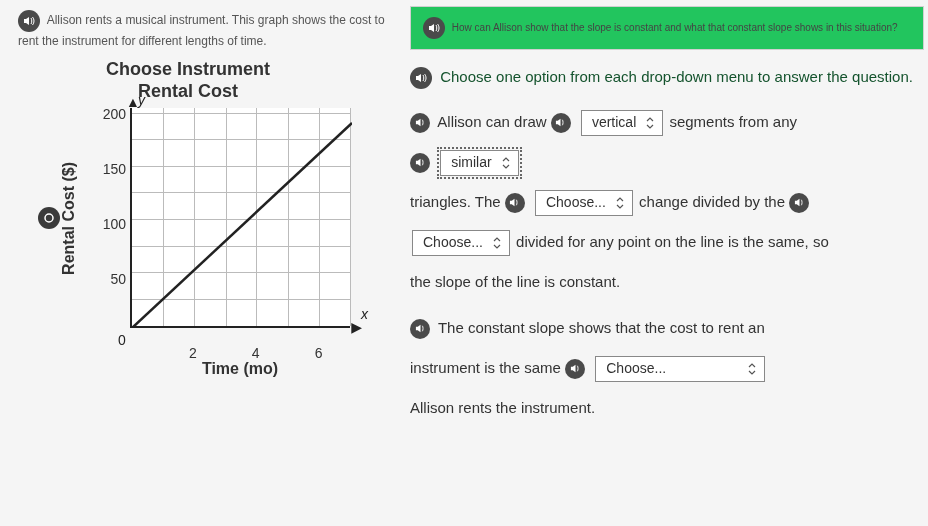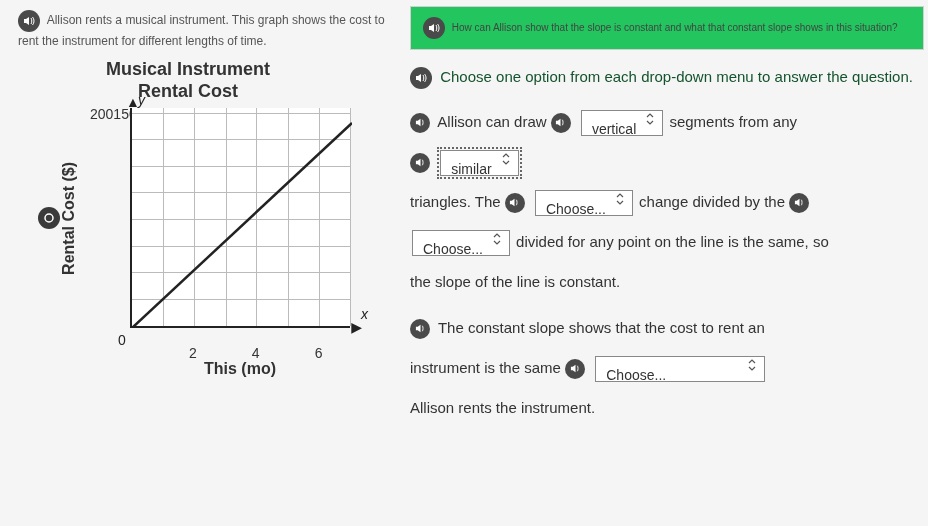--- a/index.html
+++ b/index.html
@@ -70,21 +70,21 @@
   }
   .y-label {
     writing-mode: vertical-rl;
     transform: rotate(180deg);
     font-weight: bold;
     font-size: 16px;
     color:#333;
     text-align:center;
   }
   .y-ticks {
-    display:flex;flex-direction:row;justify-content:space-between;
+    display:flex;flex-direction:column;justify-content:space-between;
     height:100%;font-size:14px;color:#333;text-align:right;padding-right:4px;
     font-weight:500;
   }
   .y-ticks span { transform: translateY(-2px); }
   .plot {
     position: relative;
     width: 220px; height: 220px;
     background: #fff;
     border-left: 2px solid #222;
     border-bottom: 2px solid #222;
@@ -116,21 +116,21 @@
     margin-bottom:14px;
   }
   .instr {
     font-size:15px;color:#14532d;line-height:1.7;margin-bottom:14px;
   }
   .fill {
     font-size:15px;color:#333;line-height:2.4;
   }
   .fill p { margin-bottom: 4px; }
   .dd {
-    display:inline-flex;align-items:flex-start;
+    display:inline-flex;align-items:center;
     border:1px solid #888;background:#fff;
     padding:2px 6px 2px 10px;font-size:14px;color:#333;
     vertical-align:middle;margin:0 2px;
     height:26px;
   }
   .dd.focus {
     outline:2px dotted #666; outline-offset:1px;
   }
   .dd.wide { min-width:170px; justify-content:space-between;}
   .dd .chev { margin-left:10px; }
@@ -149,21 +149,21 @@
         <svg width="12" height="12" viewBox="0 0 12 12">
             <path d="M1 4h2l3-2v8l-3-2H1z" fill="#fff"></path>
             <path d="M8 3c1 1 1 5 0 6M9.5 2c2 2 2 6 0 8" stroke="#fff" stroke-width="1" fill="none"></path>
           </svg>
       </span>
       <span>Allison rents a musical instrument. This graph shows the cost to rent the instrument for different lengths of time.</span>
     </div>
 
     <div class="chart-wrap">
       <div class="chart-title">
-        <span>Musical Instrument</span><br>
+        <span>Choose Instrument</span><br>
         <span>Rental Cost</span>
       </div>
       <div class="chart-grid">
         <div style="grid-column:1;grid-row:1;align-self:center;">
           <div class="bubble-btn">
             <svg width="10" height="10" viewBox="0 0 10 10">
                 <circle cx="5" cy="5" r="4" fill="none" stroke="#fff" stroke-width="1.5"></circle>
               </svg>
           </div>
         </div>
@@ -198,21 +198,21 @@
           <div class="axis-lbl" style="left:6px;top:-16px;">y</div>
           <div class="axis-arrow" style="right:-12px;bottom:-9px;">▶</div>
           <div class="axis-lbl" style="right:-18px;bottom:4px;">x</div>
           <div class="origin">0</div>
         </div>
         <div class="x-ticks">
           <span style="left:28.6%">2</span>
           <span style="left:57.1%">4</span>
           <span style="left:85.7%">6</span>
         </div>
-        <div class="x-label">This (mo)</div>
+        <div class="x-label">Time (mo)</div>
       </div>
     </div>
   </div>
 
   <div class="right">
     <div class="prompt-box">
       <span class="audio-icon">
         <svg width="12" height="12" viewBox="0 0 12 12">
             <path d="M1 4h2l3-2v8l-3-2H1z" fill="#fff"></path>
             <path d="M8 3c1 1 1 5 0 6M9.5 2c2 2 2 6 0 8" stroke="#fff" stroke-width="1" fill="none"></path>

